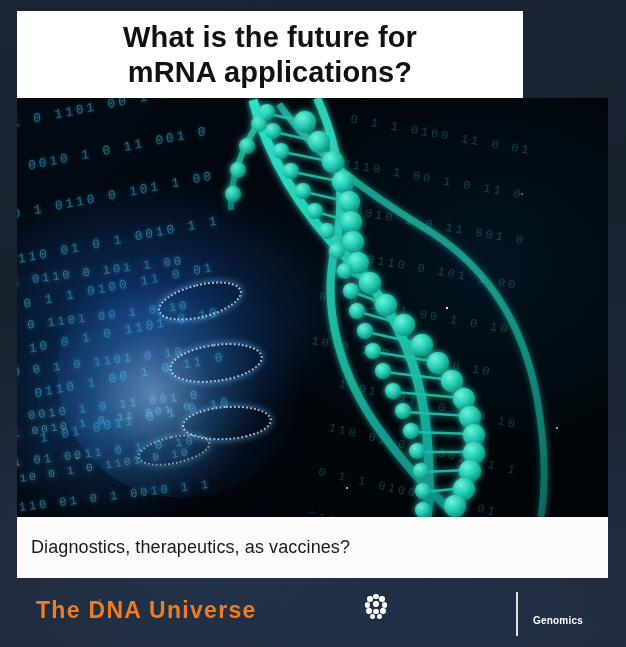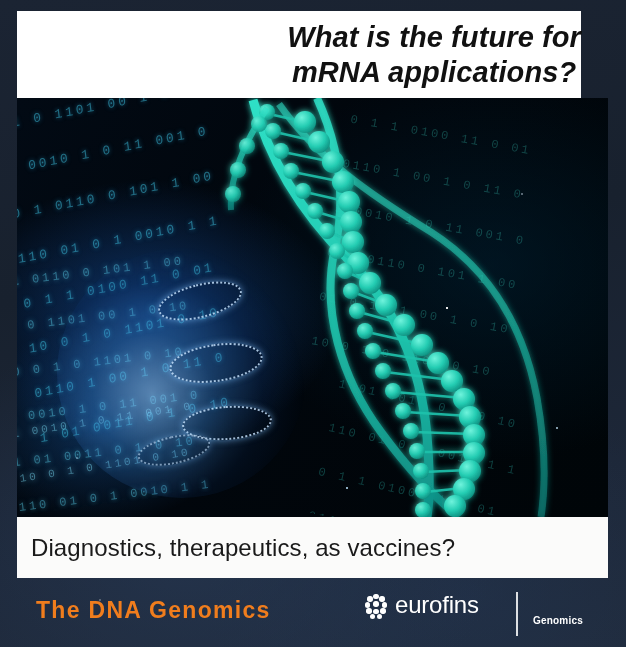--- a/index.html
+++ b/index.html
@@ -53,28 +53,27 @@
       radial-gradient(1px 1px at 400px 5px, rgba(200,220,255,.35) 50%, transparent 51%),
       radial-gradient(1.2px 1.2px at 500px 508px, rgba(255,255,255,.45) 50%, transparent 51%),
       radial-gradient(1px 1px at 90px 512px, rgba(200,220,255,.4) 50%, transparent 51%);
   }
 
   
   .title-panel {
     position: absolute;
     left: 17px;
     top: 11px;
-    width: 564px;
+    width: 506px;
     height: 87px;
     background: #ffffff;
     display: flex;
     align-items: center;
-    justify-content: flex-end;
+    justify-content: center;
     z-index: 5;
-    font-style: italic;
   }
   .title-text {
     color: #111111;
     font-size: 29px;
     font-weight: bold;
     line-height: 1.18;
     text-align: center;
     letter-spacing: .1px;
     white-space: pre-line;
   }
@@ -200,21 +199,21 @@
     height: 61px;
     background: #fbfbfa;
     display: flex;
     align-items: center;
     padding-left: 14px;
     box-sizing: border-box;
     z-index: 5;
   }
   .caption-text {
     color: #1a1a1a;
-    font-size: 24px;
+    font-size: 18px;
     font-weight: normal;
     letter-spacing: .1px;
     white-space: nowrap;
   }
 
   
   .footer {
     position: absolute;
     left: 0;
     top: 582px;
@@ -458,35 +457,34 @@
 
     <div class="hero-sparks"></div>
   </div>
 
   <div class="caption-panel">
     <div class="caption-text">Diagnostics, therapeutics, as vaccines?</div>
   </div>
 
   <div class="footer"></div>
 
-  <div class="brand-dna">The DNA Genomics</div>
+  <div class="brand-dna">The DNA Universe</div>
 
   <div class="eurofins-lockup">
     <span class="ef-mark">
       <i style="left:9.3px;  top:0px;"></i>
       <i style="left:3.4px;  top:2.4px;"></i>
       <i style="left:15.2px; top:2.4px;"></i>
       <i style="left:0.6px;  top:8.2px;"></i>
       <i style="left:9.3px;  top:7.2px;"></i>
       <i style="left:18.0px; top:8.2px;"></i>
       <i style="left:2.2px;  top:14.4px;"></i>
       <i style="left:9.3px;  top:14.6px;"></i>
       <i style="left:16.4px; top:14.4px;"></i>
       <i style="left:5.6px;  top:19.6px;"></i>
       <i style="left:13.0px; top:19.6px;"></i>
     </span>
-    <span class="ef-word">eurofins</span>
   </div>
 
   <div class="ef-divider"></div>
   <div class="ef-sub">Genomics</div>
 
 </div>
 
 </body></html>

